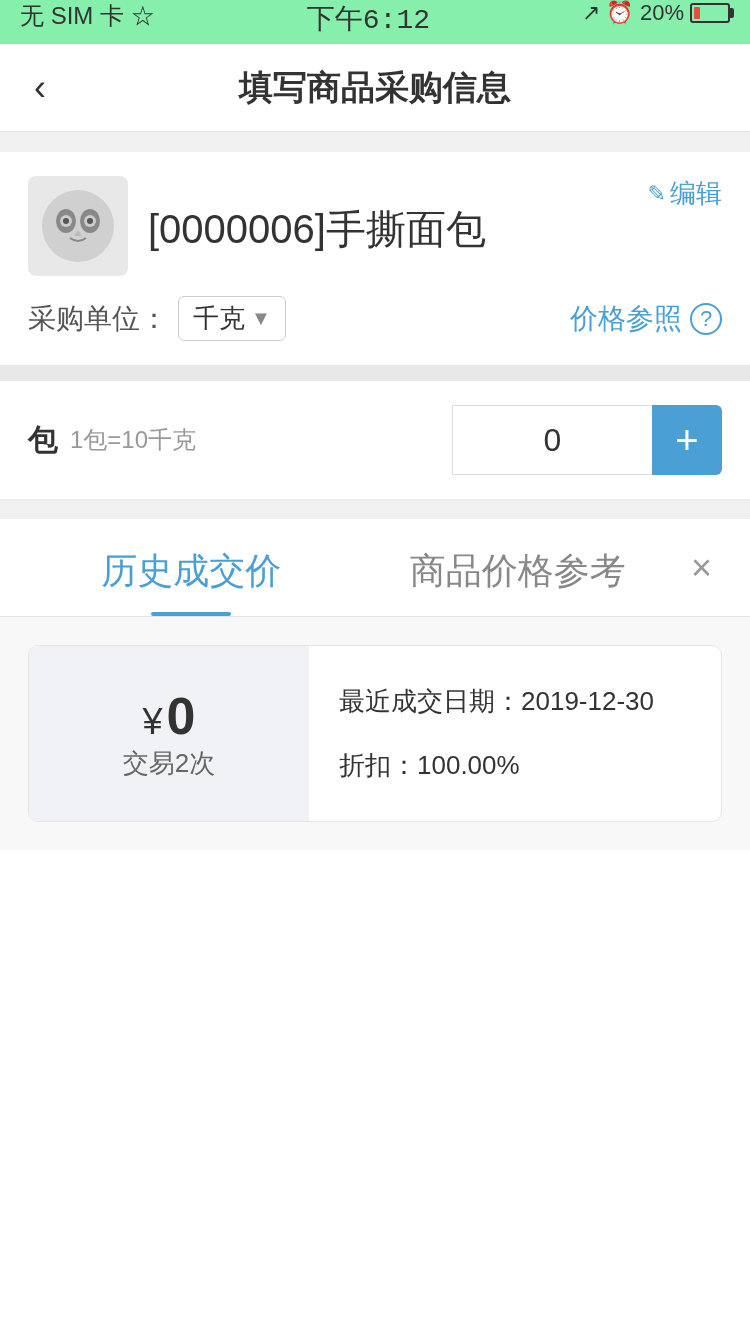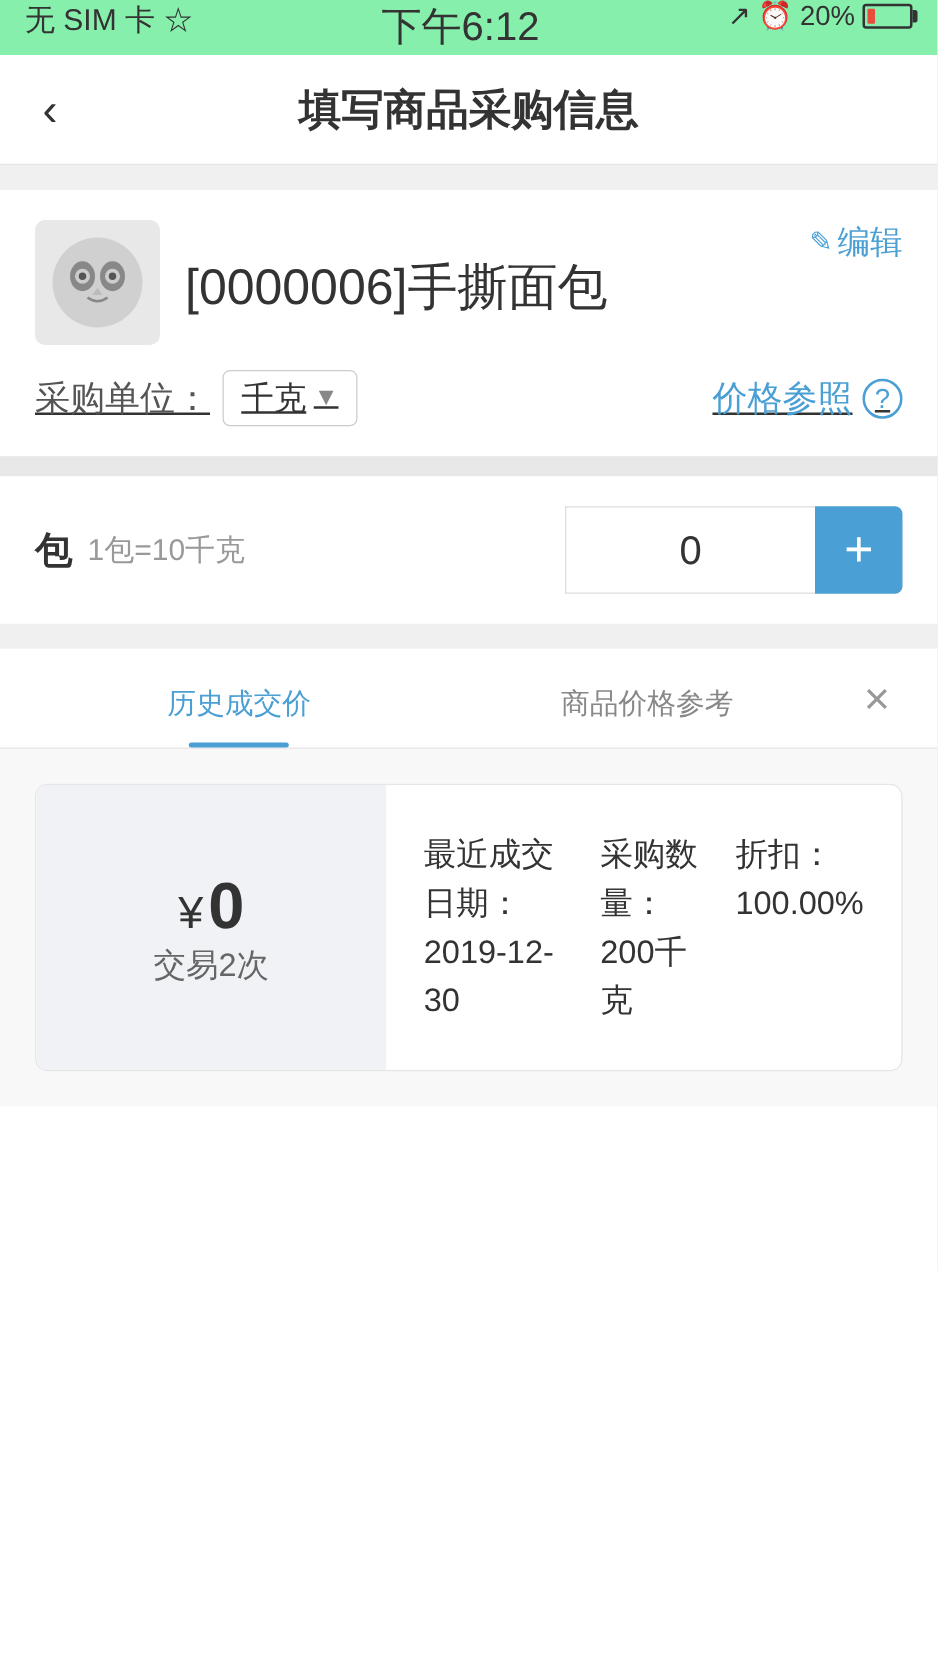--- a/index.html
+++ b/index.html
@@ -24,22 +24,23 @@
       padding: 0 20px;
       font-size: 24px;
       color: #333;
     }
     .status-left {
       display: flex;
       align-items: center;
       gap: 8px;
     }
     .status-center {
-      font-size: 32px;
+      font-size: 28px;
       font-weight: 500;
+      font-family: Liberation Mono, monospace;
     }
     .status-right {
       display: flex;
       align-items: center;
       gap: 6px;
       font-size: 22px;
     }
     .battery-icon {
       width: 40px;
       height: 20px;
@@ -135,21 +136,20 @@
       gap: 4px;
       white-space: nowrap;
     }
     .edit-icon {
       font-size: 22px;
     }
     .product-unit-row {
       display: flex;
       align-items: center;
       justify-content: space-between;
-      text-decoration: underline;
     }
     .unit-left {
       display: flex;
       align-items: center;
       gap: 10px;
       font-size: 28px;
       color: #555;
     }
     .unit-select {
       border: 1px solid #ccc;
@@ -256,21 +256,21 @@
       display: flex;
       align-items: center;
       padding: 0 28px;
       border-bottom: 1px solid #e5e5e5;
       position: relative;
     }
     .tab-item {
       flex: 1;
       text-align: center;
       padding: 28px 0 20px;
-      font-size: 23px;
+      font-size: 36px;
       color: #888;
       position: relative;
       cursor: pointer;
     }
     .tab-item.active {
       color: #4a9fd4;
     }
     .tab-item.active::after {
       content: '';
       position: absolute;
@@ -322,21 +322,21 @@
       margin-right: 4px;
     }
     .trade-count {
       font-size: 26px;
       color: #666;
     }
     .trade-right {
       flex: 1;
       padding: 36px 30px;
       display: flex;
-      flex-direction: row;
+      flex-direction: column;
       gap: 25px;
     }
     .trade-detail-row {
       font-size: 26px;
       color: #333;
       line-height: 1.5;
     }
 
     
     .page-bottom {
@@ -441,23 +441,20 @@
         <div class="trade-price">
           <span class="trade-currency">¥</span><span>0</span>
         </div>
         <div class="trade-count">交易2次</div>
       </div>
       <div class="trade-right">
         <div class="trade-detail-row">
           <span>最近成交日期：</span><span>2019-12-30</span>
         </div>
         <div class="trade-detail-row">
-          <span>采购数量：</span><span>200千克</span>
-        </div>
-        <div class="trade-detail-row">
           <span>折扣：</span><span>100.00%</span>
         </div>
       </div>
     </div>
   </div>
 </div>
 
 <div class="page-bottom"></div>
 
 </body></html>

